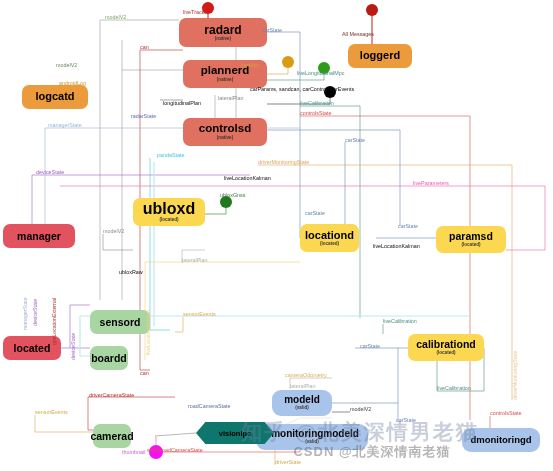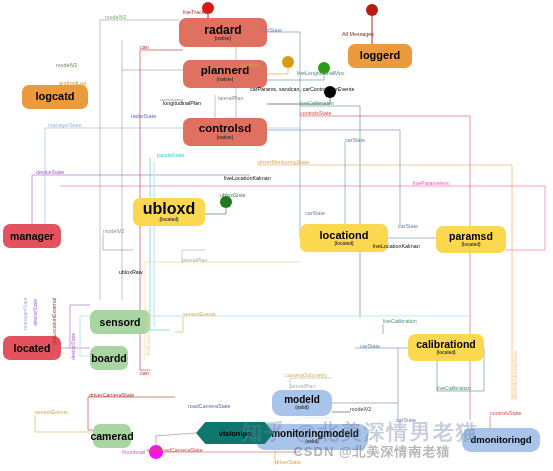--- a/index.html
+++ b/index.html
@@ -130,33 +130,33 @@
       <div class="node n-orange" style="left: 348px; top: 44px; width: 64px; height: 24px;">
         <div class="nm" style="font-size: 11px;">loggerd</div>
       </div>
       <div class="node n-orange" style="left: 22px; top: 85px; width: 66px; height: 24px;">
         <div class="nm" style="font-size: 11px;">logcatd</div>
       </div>
       <div class="node n-yellow" style="left: 133px; top: 198px; width: 72px; height: 28px;">
         <div class="nm" style="font-size: 16px;">ubloxd</div>
         <div class="sub">(located)</div>
       </div>
-      <div class="node n-yellow" style="left: 300px; top: 224px; width: 88px; height: 28px;">
+      <div class="node n-yellow" style="left: 300px; top: 224px; width: 59px; height: 28px;">
         <div class="nm" style="font-size: 11px;">locationd</div>
         <div class="sub">(located)</div>
       </div>
       <div class="node n-yellow" style="left: 436px; top: 226px; width: 70px; height: 27px;">
         <div class="nm" style="font-size: 10.5px;">paramsd</div>
         <div class="sub">(located)</div>
       </div>
       <div class="node n-yellow" style="left: 408px; top: 334px; width: 76px; height: 27px;">
         <div class="nm" style="font-size: 10.5px;">calibrationd</div>
         <div class="sub">(located)</div>
       </div>
-      <div class="node n-crim" style="left: 3px; top: 224px; width: 58px; height: 24px;">
+      <div class="node n-crim" style="left: 3px; top: 224px; width: 72px; height: 24px;">
         <div class="nm" style="font-size: 10.5px;">manager</div>
       </div>
       <div class="node n-crim" style="left: 3px; top: 336px; width: 58px; height: 24px;">
         <div class="nm" style="font-size: 10.5px;">located</div>
       </div>
       <div class="node n-green" style="left: 90px; top: 310px; width: 60px; height: 24px;">
         <div class="nm" style="font-size: 10.5px;">sensord</div>
       </div>
       <div class="node n-green" style="left: 90px; top: 346px; width: 38px; height: 24px;">
         <div class="nm" style="font-size: 10.5px;">boardd</div>

